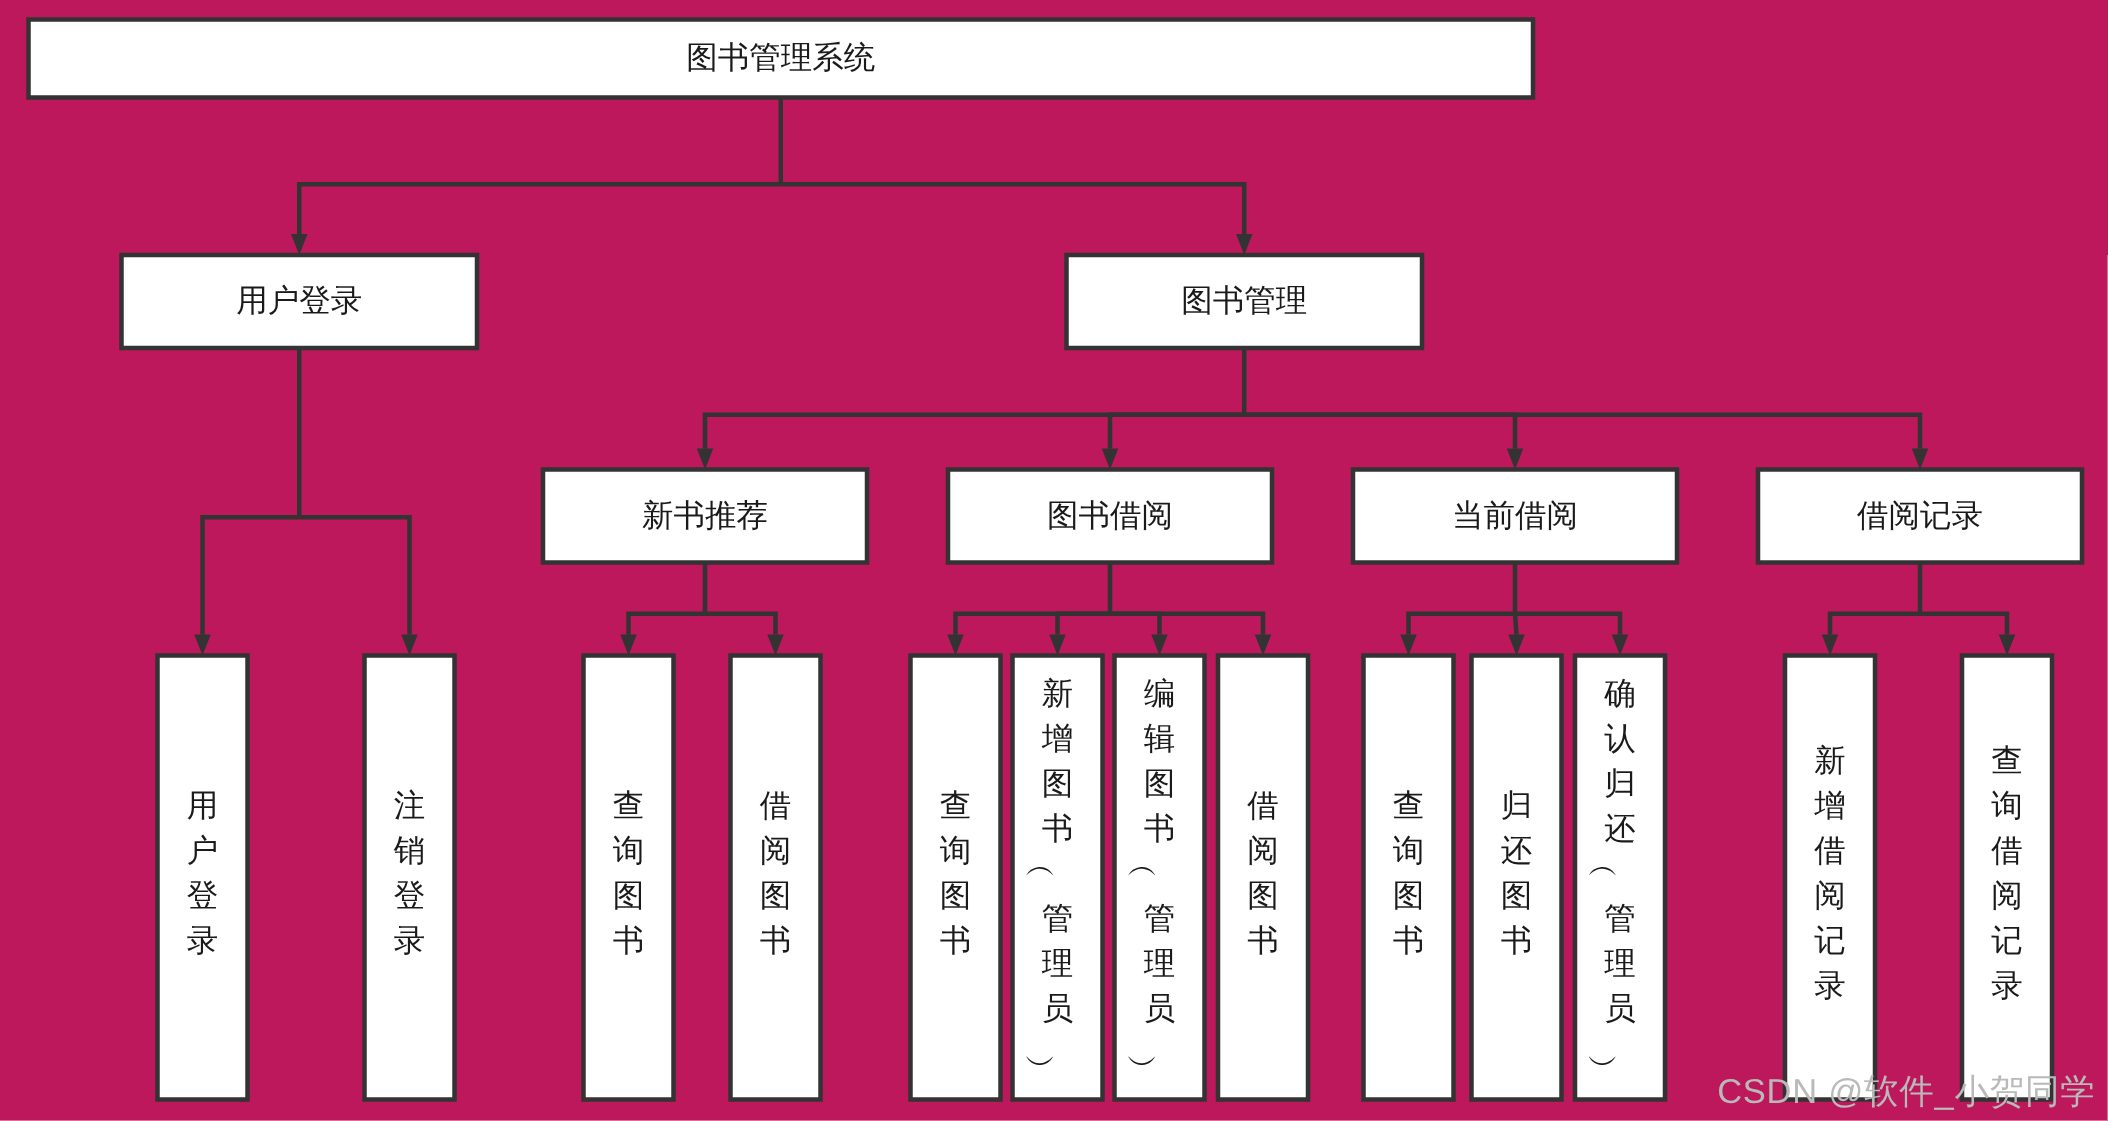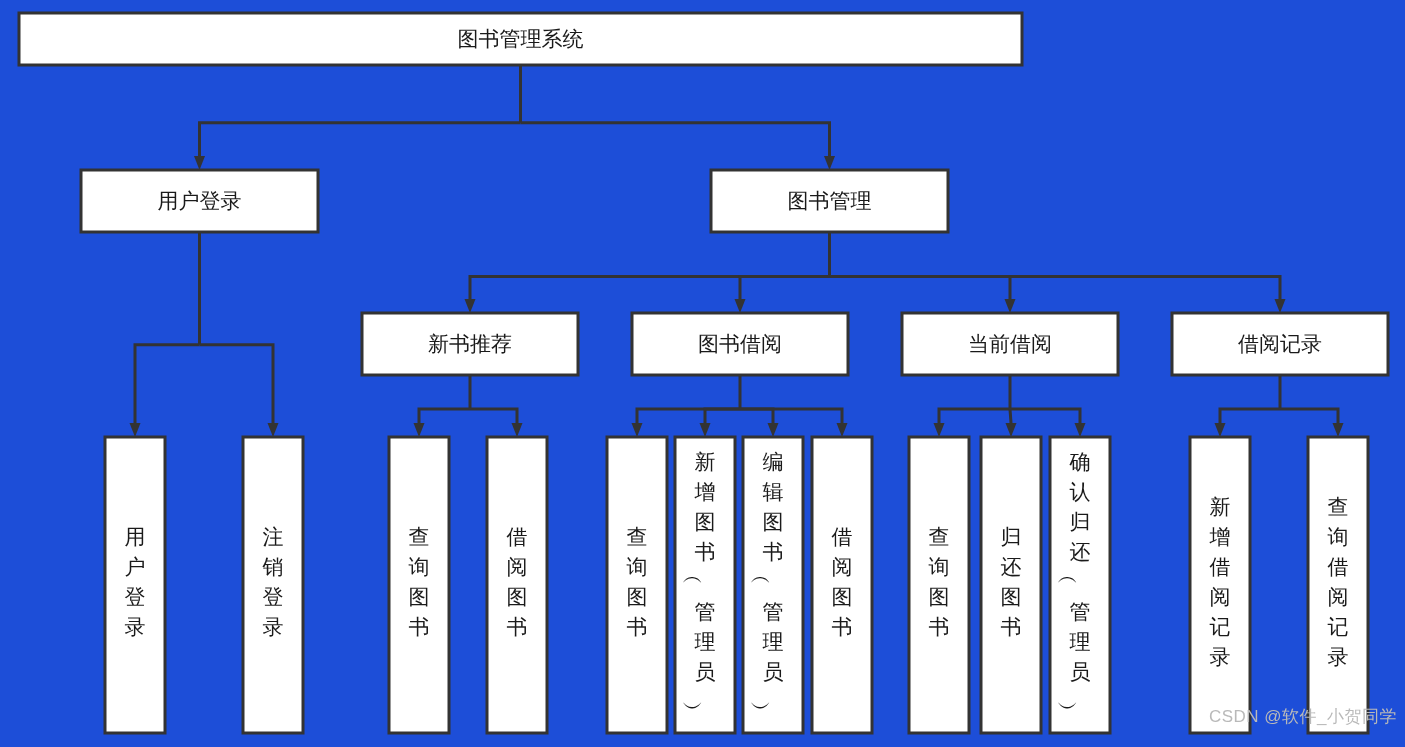--- a/index.html
+++ b/index.html
@@ -10,21 +10,21 @@
   body {
     width: 1405px;
     height: 747px;
     font-family: "Liberation Sans", "DejaVu Sans", sans-serif;
     overflow: hidden;
   }
   #diagram-root {
     position: relative;
     width: 1405px;
     height: 747px;
-    background: #1d4ed8;
+    background: #be185d;
   }
   svg.flow {
     position: absolute;
     left: 0;
     top: 0;
     width: 1405px;
     height: 747px;
     display: block;
   }
   .node-rect {
@@ -51,23 +51,23 @@
     fill: none;
     stroke-linecap: butt;
   }
   .edge-arrow {
     fill: #333333;
     stroke: none;
   }
   .watermark {
     position: absolute;
     right: 8px;
-    bottom: 19px;
-    font-family: "Liberation Sans", "DejaVu Sans", sans-serif;
-    font-size: 17px;
+    bottom: 4px;
+    font-family: "Liberation Sans", "DejaVu Sans", sans-serif;
+    font-size: 23px;
     color: #b9b9b9;
     letter-spacing: 0.5px;
     white-space: nowrap;
     user-select: none;
   }
 </style>
 </head>
 <body>
 
 <div id="diagram-root">

